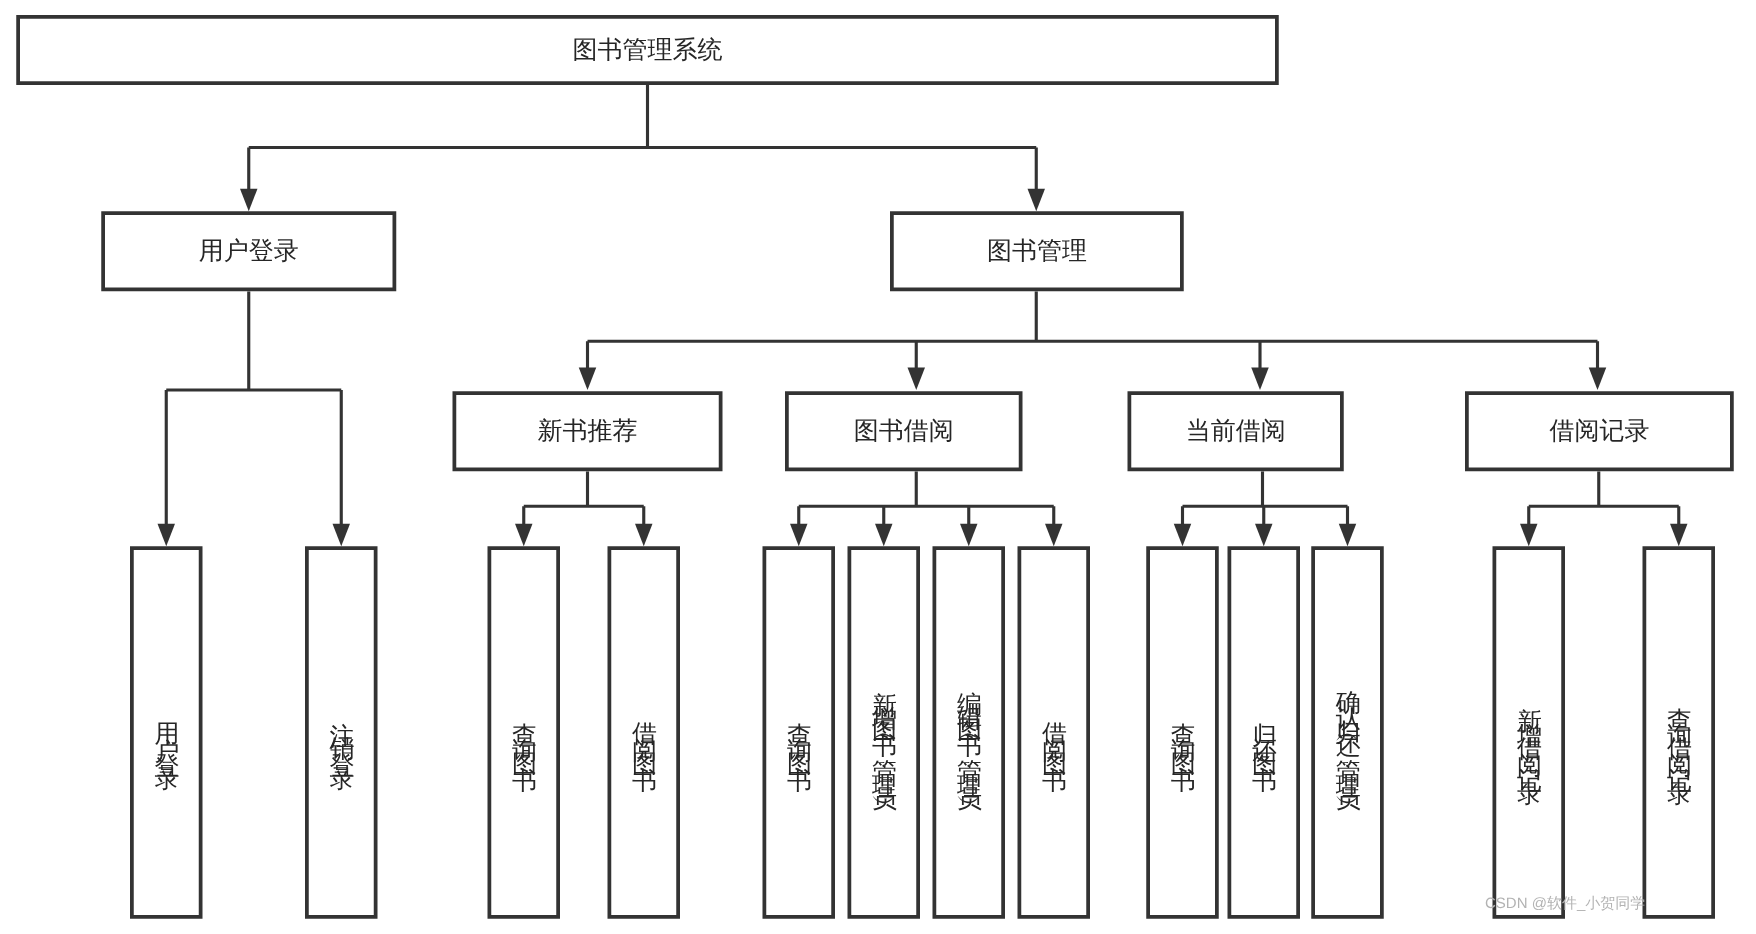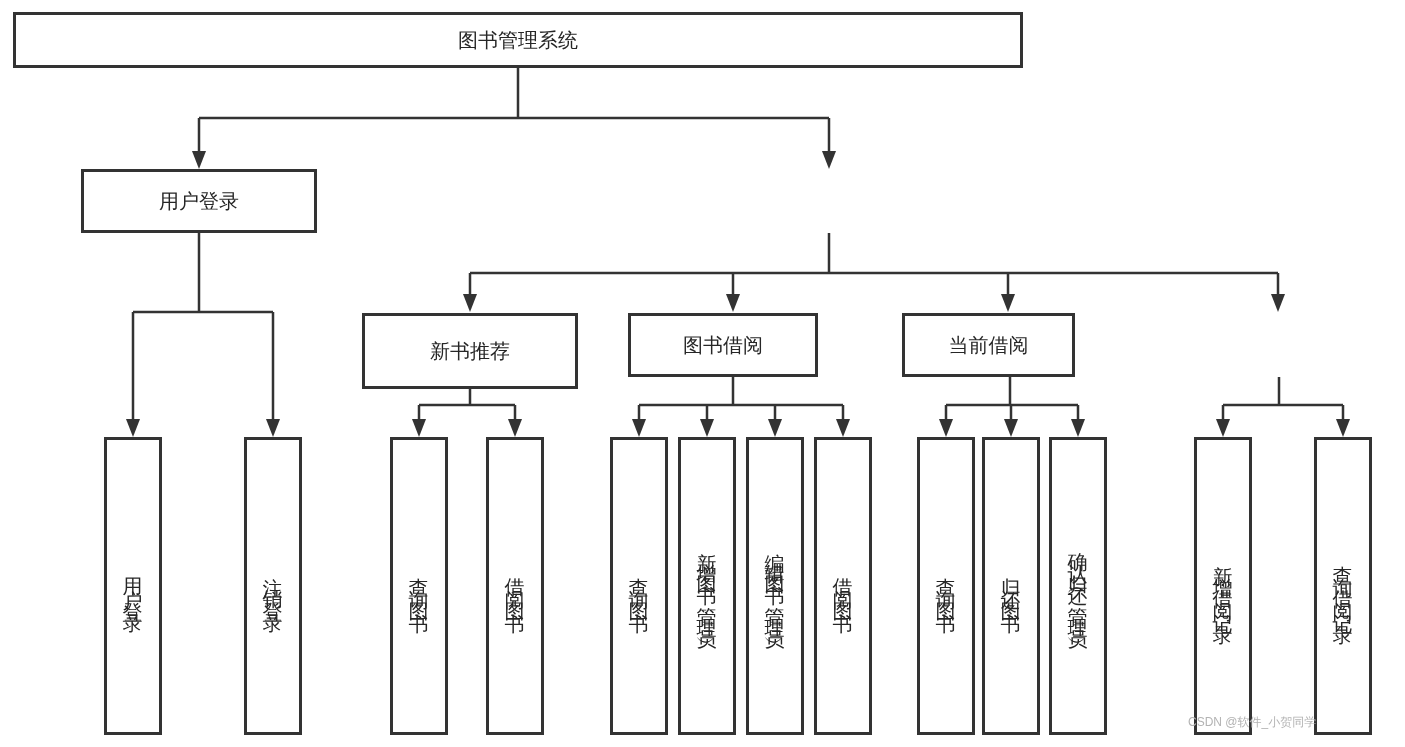--- a/index.html
+++ b/index.html
@@ -34,21 +34,21 @@
     writing-mode: vertical-rl;
     text-orientation: mixed;
     letter-spacing: 12px;
     white-space: normal;
   }
   .leaf.long .lbl { letter-spacing: 11px; }
   
   .n-root    { left: 13px;  top: 12px;  width: 1010px; height: 56px; }
   .n-login   { left: 81px;  top: 169px; width: 236px;  height: 64px; }
   .n-mgmt    { left: 712px; top: 169px; width: 235px;  height: 64px; }
-  .n-rec     { left: 362px; top: 313px; width: 216px;  height: 76px; }
+  .n-rec     { left: 362px; top: 313px; width: 216px;  height: 64px; }
   .n-borrow  { left: 628px; top: 313px; width: 190px;  height: 64px; }
   .n-current { left: 902px; top: 313px; width: 173px;  height: 64px; }
   .n-records { left: 1172px;top: 313px; width: 215px;  height: 64px; }
   .leaf      { top: 437px; height: 298px; width: 58px; }
   .lf-1  { left: 104px; }
   .lf-2  { left: 244px; }
   .lf-3  { left: 390px; }
   .lf-4  { left: 486px; }
   .lf-5  { left: 610px; }
   .lf-6  { left: 678px; }
@@ -114,29 +114,35 @@
     </g>
   </svg>
 
   <div class="node n-root">
     <span class="lbl">图书管理系统</span>
   </div>
 
   <div class="node n-login">
     <span class="lbl">用户登录</span>
   </div>
+  <div class="node n-mgmt">
+    <span class="lbl">图书管理</span>
+  </div>
 
   <div class="node n-rec">
     <span class="lbl">新书推荐</span>
   </div>
   <div class="node n-borrow">
     <span class="lbl">图书借阅</span>
   </div>
   <div class="node n-current">
     <span class="lbl">当前借阅</span>
+  </div>
+  <div class="node n-records">
+    <span class="lbl">借阅记录</span>
   </div>
 
   <div class="node leaf lf-1">
     <span class="lbl">用户登录</span>
   </div>
   <div class="node leaf lf-2">
     <span class="lbl">注销登录</span>
   </div>
   <div class="node leaf lf-3">
     <span class="lbl">查询图书</span>

